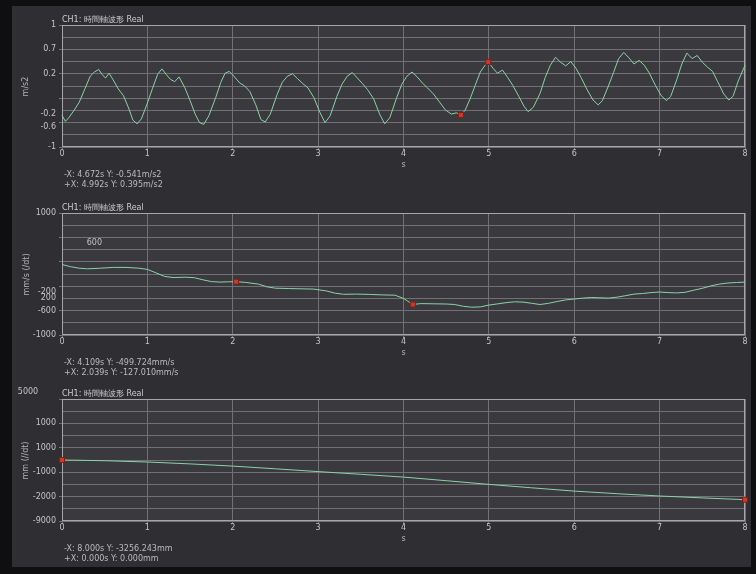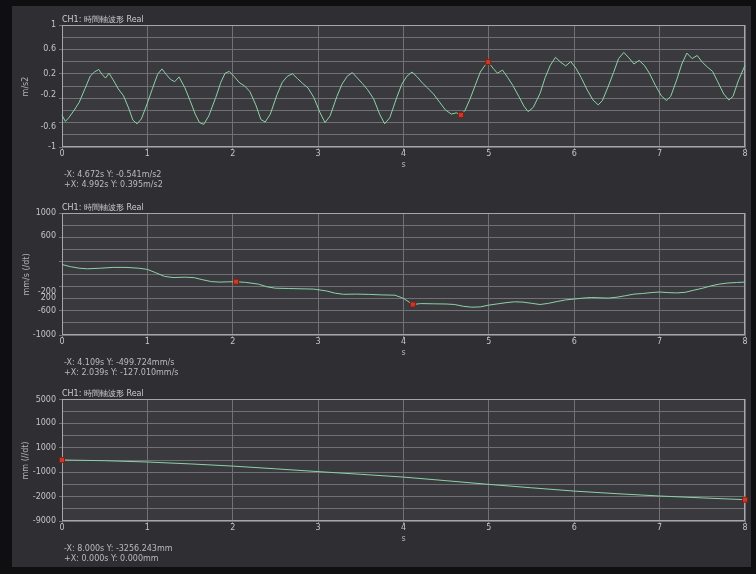--- a/index.html
+++ b/index.html
@@ -94,23 +94,23 @@
 <div class="xtick" style="left: 52px; top: 141px;">0</div>
     <div class="xtick" style="left: 137.375px; top: 141px;">1</div>
     <div class="xtick" style="left: 222.75px; top: 141px;">2</div>
     <div class="xtick" style="left: 308.125px; top: 141px;">3</div>
     <div class="xtick" style="left: 393.5px; top: 141px;">4</div>
     <div class="xtick" style="left: 478.875px; top: 141px;">5</div>
     <div class="xtick" style="left: 564.25px; top: 141px;">6</div>
     <div class="xtick" style="left: 649.625px; top: 141px;">7</div>
     <div class="xtick" style="left: 735px; top: 141px;">8</div>
     <div class="ytick" style="top: 12px;">1</div>
-    <div class="ytick" style="top: 36.4px;">0.6</div>
+    <div class="ytick" style="top: 36.4px;">0.7</div>
     <div class="ytick" style="top: 60.8px;">0.2</div>
-    <div class="ytick" style="top: 82px;">-0.2</div>
+    <div class="ytick" style="top: 101px;">-0.2</div>
     <div class="ytick" style="top: 114px;">-0.6</div>
     <div class="ytick" style="top: 134px;">-1</div>
   </section>
 
 <section class="chart" style="top:196px">
   <div class="title">CH1: 時間軸波形 Real</div>
   <div class="ylabel-wrap">
     <span>mm/s (/dt)</span>
   </div>
   <div class="plot">
@@ -164,21 +164,21 @@
 <div class="xtick" style="left: 52px; top: 141px;">0</div>
     <div class="xtick" style="left: 137.375px; top: 141px;">1</div>
     <div class="xtick" style="left: 222.75px; top: 141px;">2</div>
     <div class="xtick" style="left: 308.125px; top: 141px;">3</div>
     <div class="xtick" style="left: 393.5px; top: 141px;">4</div>
     <div class="xtick" style="left: 478.875px; top: 141px;">5</div>
     <div class="xtick" style="left: 564.25px; top: 141px;">6</div>
     <div class="xtick" style="left: 649.625px; top: 141px;">7</div>
     <div class="xtick" style="left: 735px; top: 141px;">8</div>
     <div class="ytick" style="top: 12px;">1000</div>
-    <div class="ytick" style="top: 35px;">600</div>
+    <div class="ytick" style="top: 42px; margin-left: 46px;">600</div>
     <div class="ytick" style="top: 60.8px; margin-top: 36px;">200</div>
     <div class="ytick" style="top: 91px;">-200</div>
     <div class="ytick" style="top: 109.6px;">-600</div>
     <div class="ytick" style="top: 134px;">-1000</div>
   </section>
 
 <section class="chart" style="top:382px">
   <div class="title">CH1: 時間軸波形 Real</div>
   <div class="ylabel-wrap">
     <span>mm (//dt)</span>
@@ -233,19 +233,19 @@
   <div class="cursor-line pos">+X: 0.000s Y: 0.000mm</div>
 <div class="xtick" style="left: 52px; top: 141px;">0</div>
     <div class="xtick" style="left: 137.375px; top: 141px;">1</div>
     <div class="xtick" style="left: 222.75px; top: 141px;">2</div>
     <div class="xtick" style="left: 308.125px; top: 141px;">3</div>
     <div class="xtick" style="left: 393.5px; top: 141px;">4</div>
     <div class="xtick" style="left: 478.875px; top: 141px;">5</div>
     <div class="xtick" style="left: 564.25px; top: 141px;">6</div>
     <div class="xtick" style="left: 649.625px; top: 141px;">7</div>
     <div class="xtick" style="left: 735px; top: 141px;">8</div>
-    <div class="ytick" style="top: 13px;">5000</div>
+    <div class="ytick" style="top: 5px; text-align: center;">5000</div>
     <div class="ytick" style="top: 36.4px;">1000</div>
     <div class="ytick" style="top: 60.8px;">1000</div>
     <div class="ytick" style="top: 85.2px;">-1000</div>
     <div class="ytick" style="top: 109.6px;">-2000</div>
     <div class="ytick" style="top: 134px;">-9000</div>
   </section>
 
 </body></html>

